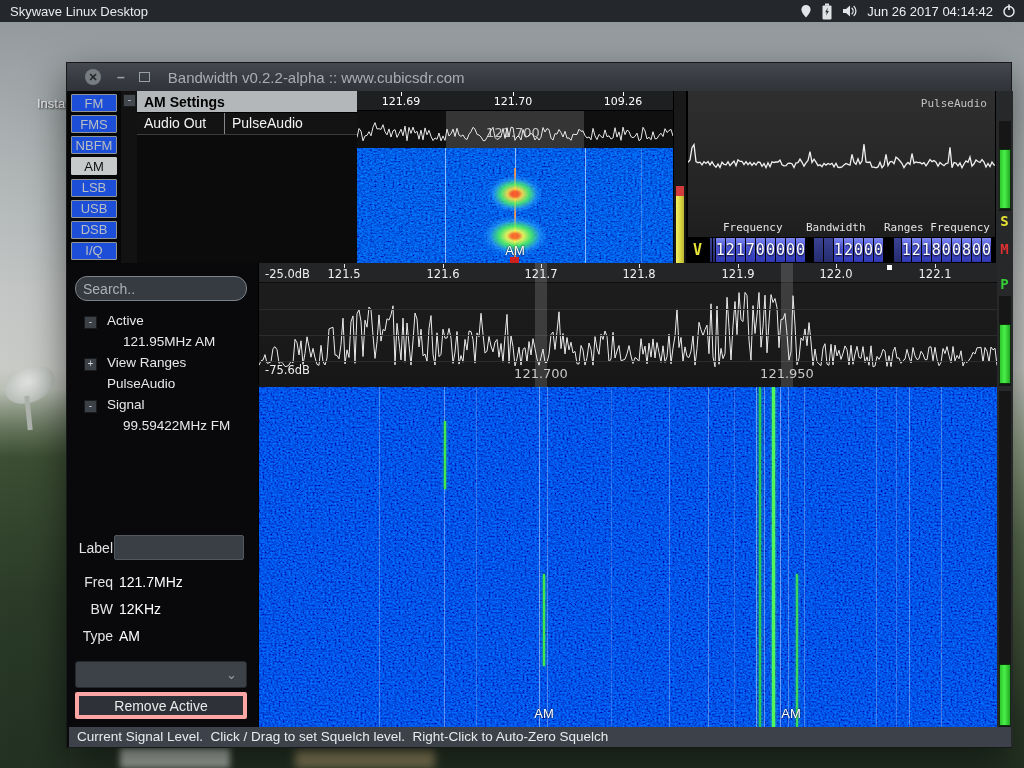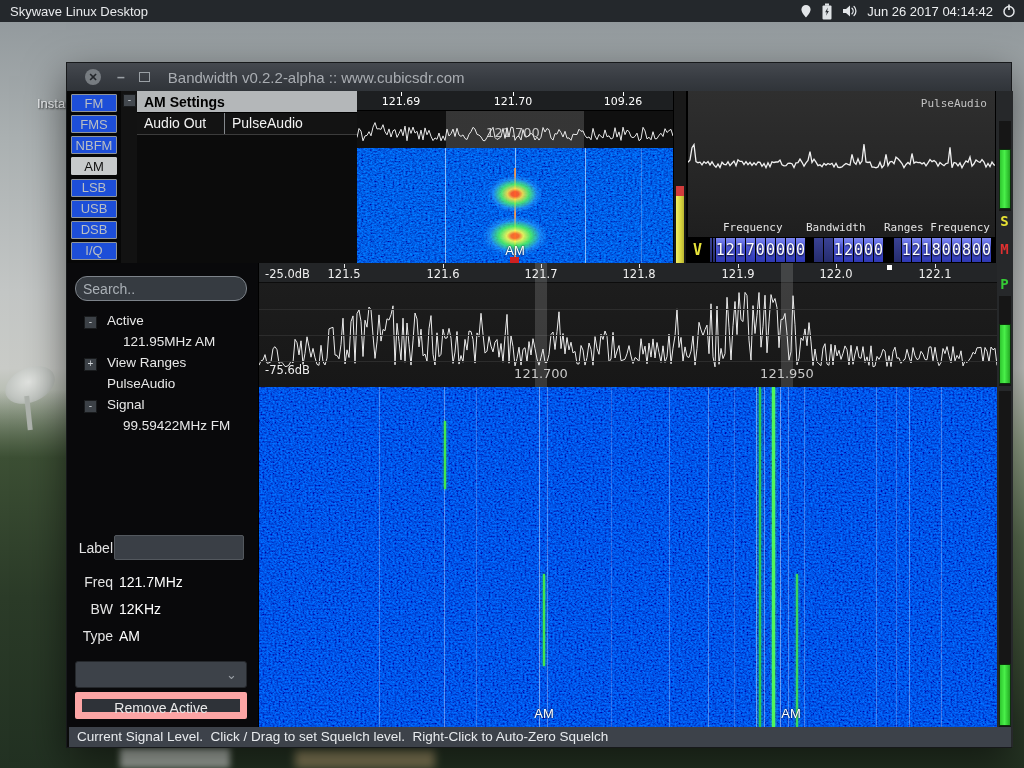--- a/index.html
+++ b/index.html
@@ -141,21 +141,21 @@
   .tree-row.lvl2 .tlabel{left:56px;}
   .tree-row.sel .tlabel{left:53px;background:#3b77d7;color:#fff;padding:1px 5px 2px 3px;}
   .formrow{position:absolute;left:0;width:192px;height:18px;}
   .fcap{position:absolute;left:10px;top:0;width:36px;text-align:right;color:#e3e3e3;font-size:14px;}
   .fval{position:absolute;left:52px;top:0;color:#fff;font-size:14px;}
   .labelinput{position:absolute;left:47px;top:272px;width:130px;height:25px;background:#3a3f46;
     border:1px solid #53585e;border-radius:2px;box-sizing:border-box;color:#fff;font-size:13px;padding:0 5px;}
   .dropdown{position:absolute;left:8px;top:398px;width:172px;height:27px;background:#3d4249;border:1px solid #25282c;
     border-radius:3px;box-sizing:border-box;}
   .chev{position:absolute;right:9px;top:5px;color:#9aa0a6;font-size:13px;}
-  .removebtn{position:absolute;left:8px;top:429px;width:172px;height:27px;background:#2e3238;border:7px solid #fca5a5;
+  .removebtn{position:absolute;left:8px;top:429px;width:172px;height:27px;background:#2e3238;border:4px solid #fca5a5;
     border-radius:2px;color:#e9e9e9;font-size:14px;font-family:"Liberation Sans",sans-serif;}
 
   
   .statusbar{position:absolute;left:2px;top:664px;width:942px;height:20px;background:#3d424a;
     color:#e8ebee;font-size:13.5px;line-height:20px;padding-left:8px;box-sizing:border-box;white-space:pre;overflow:hidden;}
 </style>
 </head>
 <body>
 
 <div class="screen">

